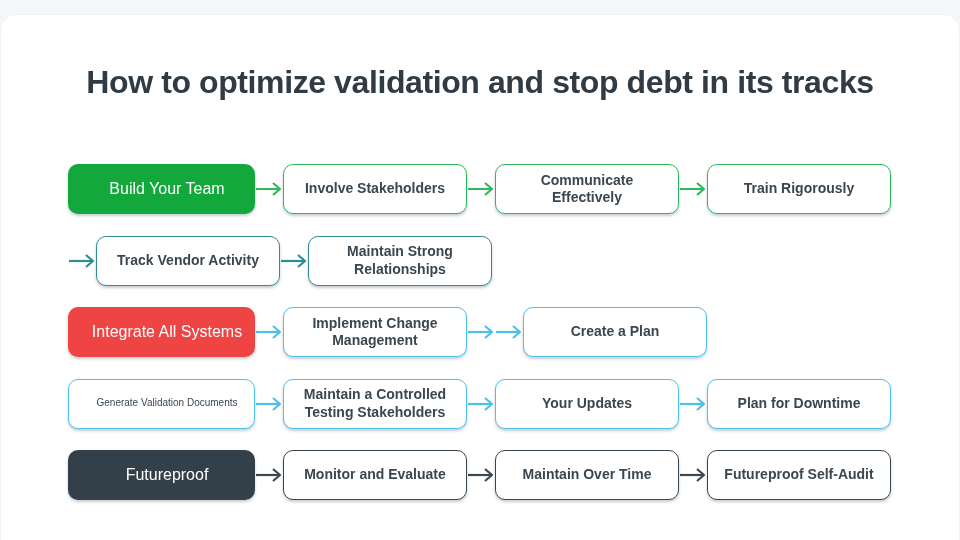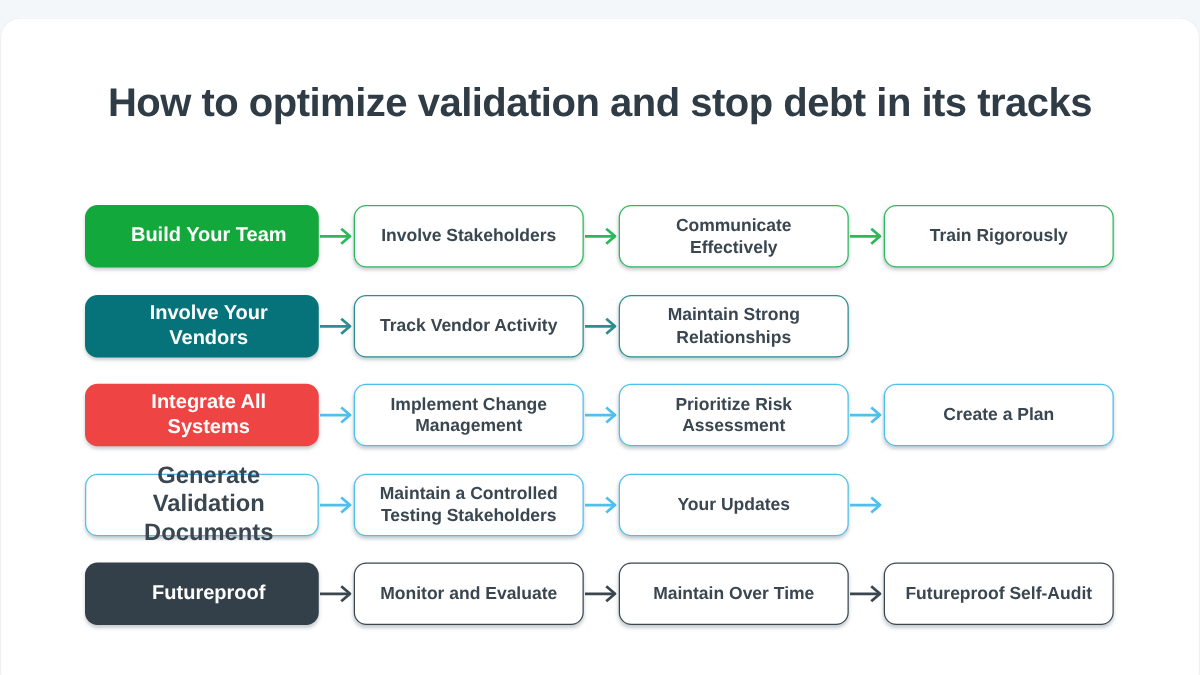--- a/index.html
+++ b/index.html
@@ -55,26 +55,26 @@
     text-align: center;
     padding: 4px 10px;
     line-height: 1.22;
     box-shadow: 0 2px 3px rgba(70, 90, 102, 0.30);
     background: #ffffff;
   }
   .box.lead {
     width: 187px;
     flex: 0 0 187px;
     font-size: 16px;
-    font-weight: 700;
+    font-weight: 400;
     color: #ffffff;
     padding-left: 21px;
   }
   .box.lead.outline {
-    font-size: 19px;
+    font-size: 10px;
     color: #3a4650;
     border-style: solid;
     border-width: 1.5px;
   }
   .box.step {
     width: 184px;
     flex: 0 0 184px;
     font-size: 14px;
     font-weight: 700;
     color: #3a4650;
@@ -105,21 +105,20 @@
             <path d="M18 19 L25 25 L18 31" fill="none" stroke="#2db85b" stroke-width="2.2" stroke-linejoin="round"></path>
           </svg></div>
         <div class="box step" style="border-color: rgb(45, 184, 91);">Communicate Effectively</div>
         <div class="arrow"><svg width="28" height="50" viewBox="0 0 28 50">
             <path d="M1 25 H24" fill="none" stroke="#2db85b" stroke-width="2.2"></path>
             <path d="M18 19 L25 25 L18 31" fill="none" stroke="#2db85b" stroke-width="2.2" stroke-linejoin="round"></path>
           </svg></div>
         <div class="box step" style="border-color: rgb(45, 184, 91);">Train Rigorously</div>
       </div>
       <div class="row">
-        <div class="box lead" style="background: rgb(6, 115, 122);">Involve Your Vendors</div>
         <div class="arrow"><svg width="28" height="50" viewBox="0 0 28 50">
             <path d="M1 25 H24" fill="none" stroke="#2e8c93" stroke-width="2.2"></path>
             <path d="M18 19 L25 25 L18 31" fill="none" stroke="#2e8c93" stroke-width="2.2" stroke-linejoin="round"></path>
           </svg></div>
         <div class="box step" style="border-color: rgb(46, 140, 147);">Track Vendor Activity</div>
         <div class="arrow"><svg width="28" height="50" viewBox="0 0 28 50">
             <path d="M1 25 H24" fill="none" stroke="#2e8c93" stroke-width="2.2"></path>
             <path d="M18 19 L25 25 L18 31" fill="none" stroke="#2e8c93" stroke-width="2.2" stroke-linejoin="round"></path>
           </svg></div>
         <div class="box step" style="border-color: rgb(46, 140, 147);">Maintain Strong Relationships</div>
@@ -128,21 +127,20 @@
         <div class="box lead" style="background: #ef4444;">Integrate All Systems</div>
         <div class="arrow"><svg width="28" height="50" viewBox="0 0 28 50">
             <path d="M1 25 H24" fill="none" stroke="#4ec0ec" stroke-width="2.2"></path>
             <path d="M18 19 L25 25 L18 31" fill="none" stroke="#4ec0ec" stroke-width="2.2" stroke-linejoin="round"></path>
           </svg></div>
         <div class="box step" style="border-color: rgb(78, 192, 236);">Implement Change Management</div>
         <div class="arrow"><svg width="28" height="50" viewBox="0 0 28 50">
             <path d="M1 25 H24" fill="none" stroke="#4ec0ec" stroke-width="2.2"></path>
             <path d="M18 19 L25 25 L18 31" fill="none" stroke="#4ec0ec" stroke-width="2.2" stroke-linejoin="round"></path>
           </svg></div>
-        <div class="box step" style="border-color: rgb(78, 192, 236);">Prioritize Risk Assessment</div>
         <div class="arrow"><svg width="28" height="50" viewBox="0 0 28 50">
             <path d="M1 25 H24" fill="none" stroke="#4ec0ec" stroke-width="2.2"></path>
             <path d="M18 19 L25 25 L18 31" fill="none" stroke="#4ec0ec" stroke-width="2.2" stroke-linejoin="round"></path>
           </svg></div>
         <div class="box step" style="border-color: rgb(78, 192, 236);">Create a Plan</div>
       </div>
       <div class="row">
         <div class="box lead outline" style="border-color: rgb(78, 192, 236);">Generate Validation Documents</div>
         <div class="arrow"><svg width="28" height="50" viewBox="0 0 28 50">
             <path d="M1 25 H24" fill="none" stroke="#4ec0ec" stroke-width="2.2"></path>
@@ -151,20 +149,21 @@
         <div class="box step" style="border-color: rgb(78, 192, 236);">Maintain a Controlled Testing Stakeholders</div>
         <div class="arrow"><svg width="28" height="50" viewBox="0 0 28 50">
             <path d="M1 25 H24" fill="none" stroke="#4ec0ec" stroke-width="2.2"></path>
             <path d="M18 19 L25 25 L18 31" fill="none" stroke="#4ec0ec" stroke-width="2.2" stroke-linejoin="round"></path>
           </svg></div>
         <div class="box step" style="border-color: rgb(78, 192, 236);">Your Updates</div>
         <div class="arrow"><svg width="28" height="50" viewBox="0 0 28 50">
             <path d="M1 25 H24" fill="none" stroke="#4ec0ec" stroke-width="2.2"></path>
             <path d="M18 19 L25 25 L18 31" fill="none" stroke="#4ec0ec" stroke-width="2.2" stroke-linejoin="round"></path>
           </svg></div>
+        <div class="box step" style="border-color: rgb(78, 192, 236);">Plan for Downtime</div>
       </div>
       <div class="row">
         <div class="box lead" style="background: rgb(51, 63, 73);">Futureproof</div>
         <div class="arrow"><svg width="28" height="50" viewBox="0 0 28 50">
             <path d="M1 25 H24" fill="none" stroke="#3a4750" stroke-width="2.2"></path>
             <path d="M18 19 L25 25 L18 31" fill="none" stroke="#3a4750" stroke-width="2.2" stroke-linejoin="round"></path>
           </svg></div>
         <div class="box step" style="border-color: rgb(58, 71, 80);">Monitor and Evaluate</div>
         <div class="arrow"><svg width="28" height="50" viewBox="0 0 28 50">
             <path d="M1 25 H24" fill="none" stroke="#3a4750" stroke-width="2.2"></path>

